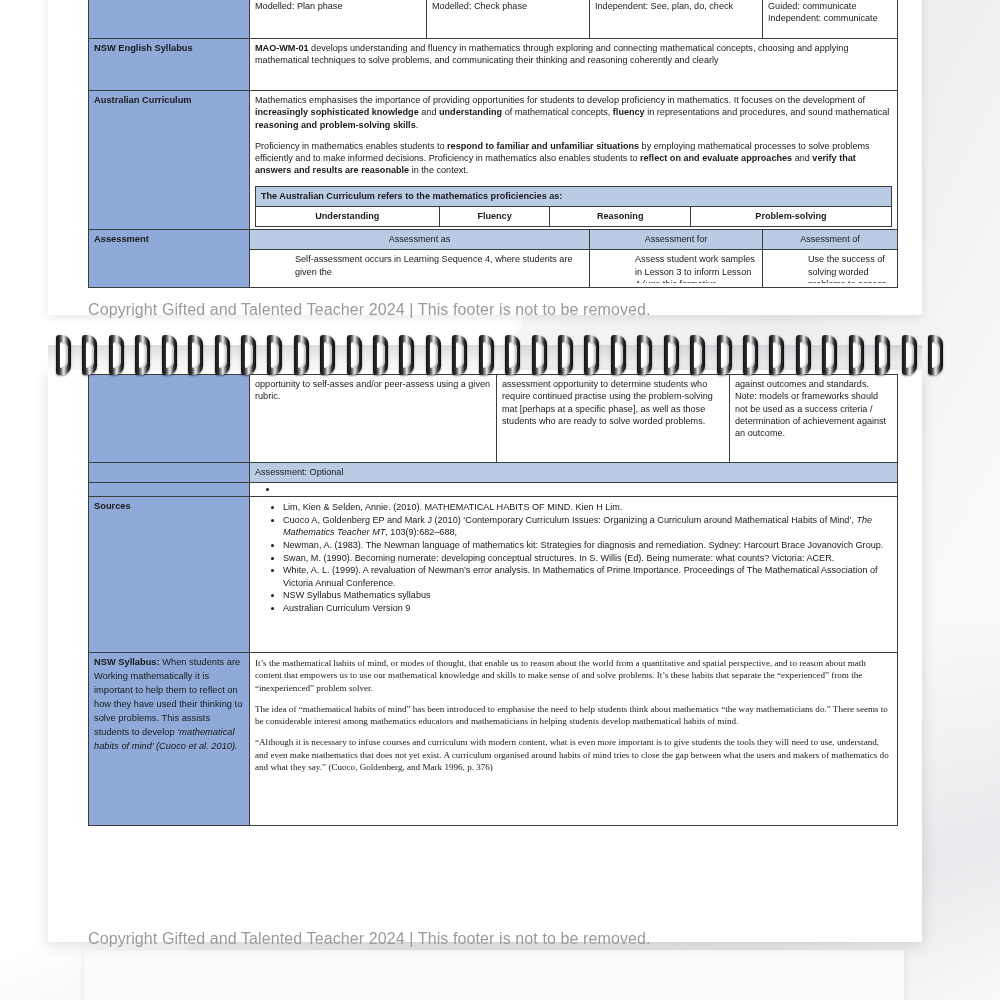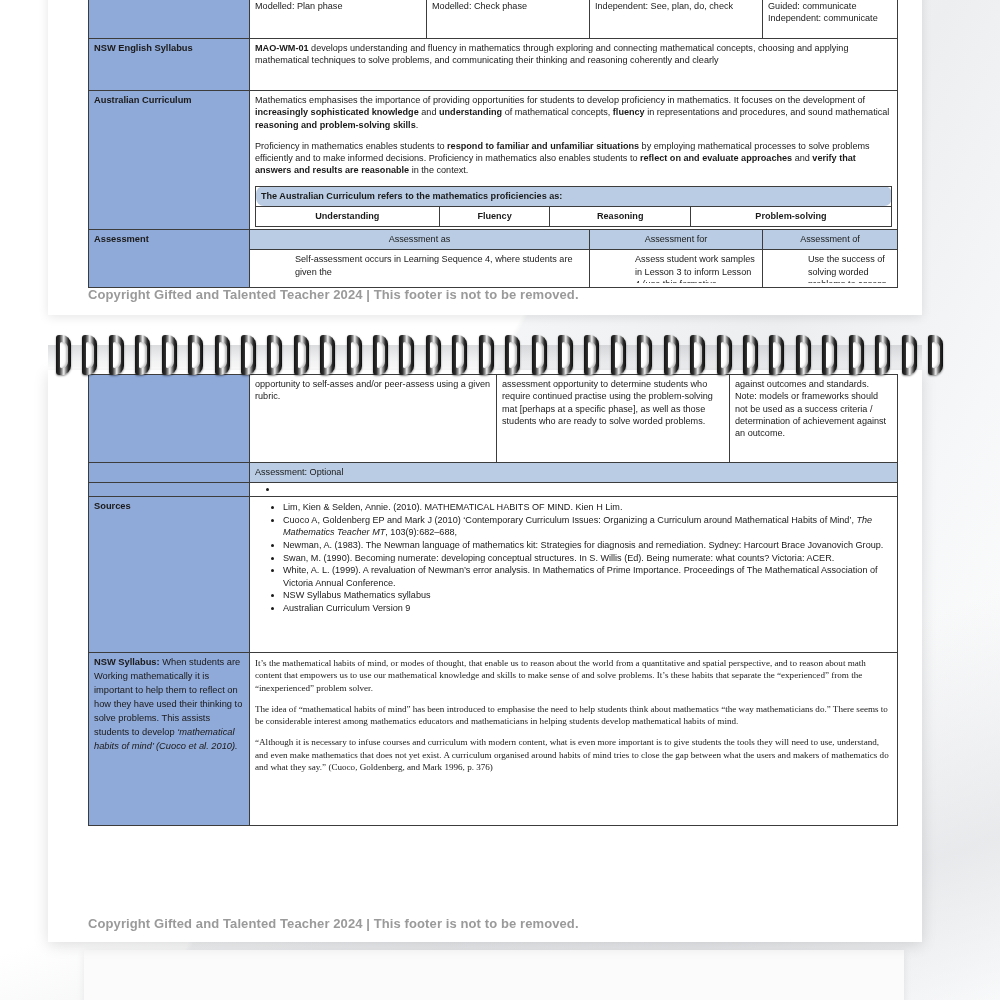--- a/index.html
+++ b/index.html
@@ -150,21 +150,20 @@
   .lbl-wrap b { font-weight: bold; }
   .lbl-wrap i { font-style: italic; }
   .white { background: #ffffff; }
   .ctr { text-align: center; }
   .band {
     background: #b9cce3;
   }
   .band-hdr {
     background: #b9cce3;
     font-weight: bold;
-    border-radius: 8px;
   }
 
   p.para { margin: 0 0 9px 0; }
   p.para:last-child { margin-bottom: 0; }
 
   ul.src {
     margin: 0;
     padding-left: 16px;
   }
   ul.src li {
@@ -179,24 +178,25 @@
   }
   .inner-tbl td {
     border: 1px solid #3c3c3c;
     padding: 2px 5px;
   }
 
   
   .footer {
     position: absolute;
     z-index: 5;
-    font-size: 13px;
-    font-weight: bold;
+    font-size: 16px;
+    font-weight: normal;
     color: #9a9a9a;
     letter-spacing: .1px;
+    margin-top: 14px;
   }
   #footer-top { left: 88px; top: 287px; }
   #footer-bottom { left: 88px; top: 916px; }
 
   .assess-clip {
     max-height: 30px;
     overflow: hidden;
     display: block;
     margin-left: 40px;
   }

